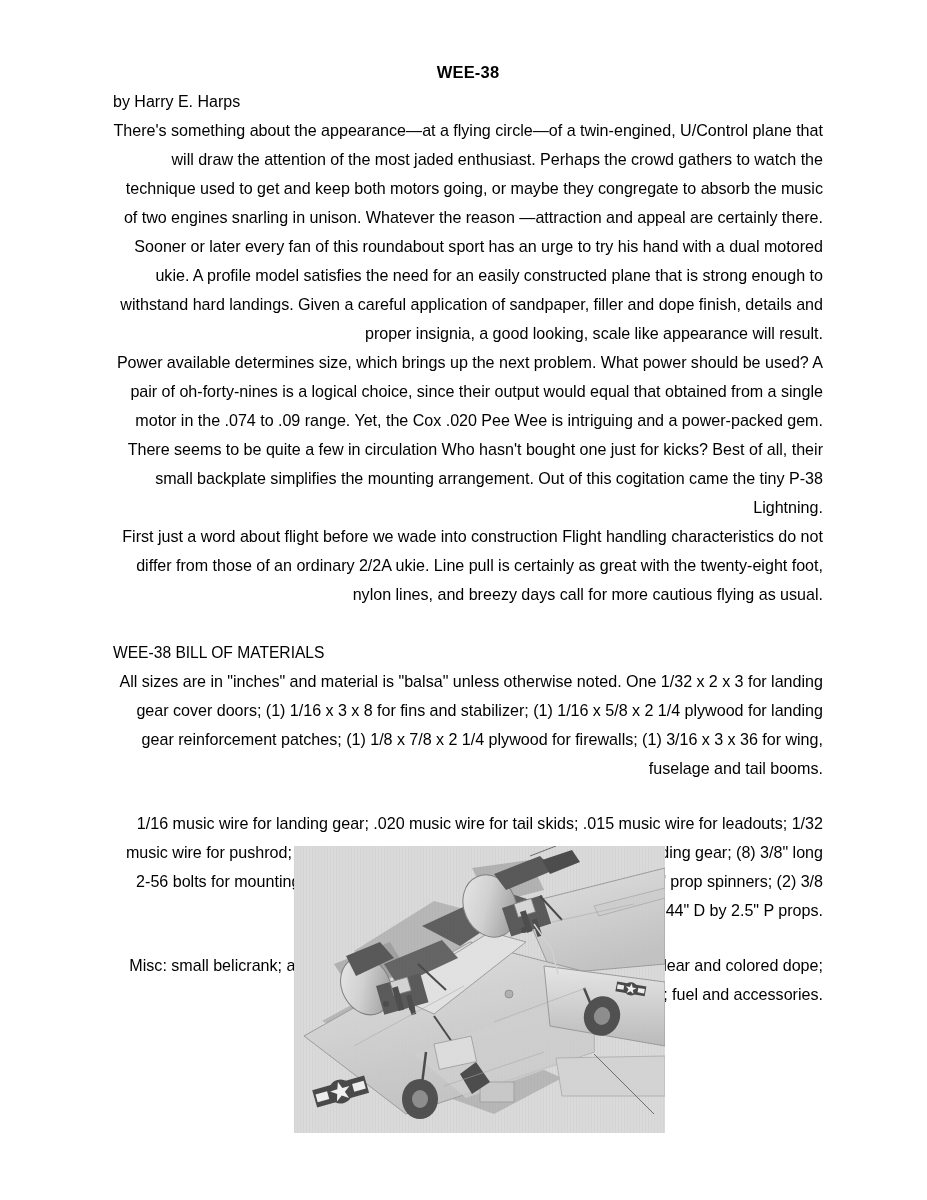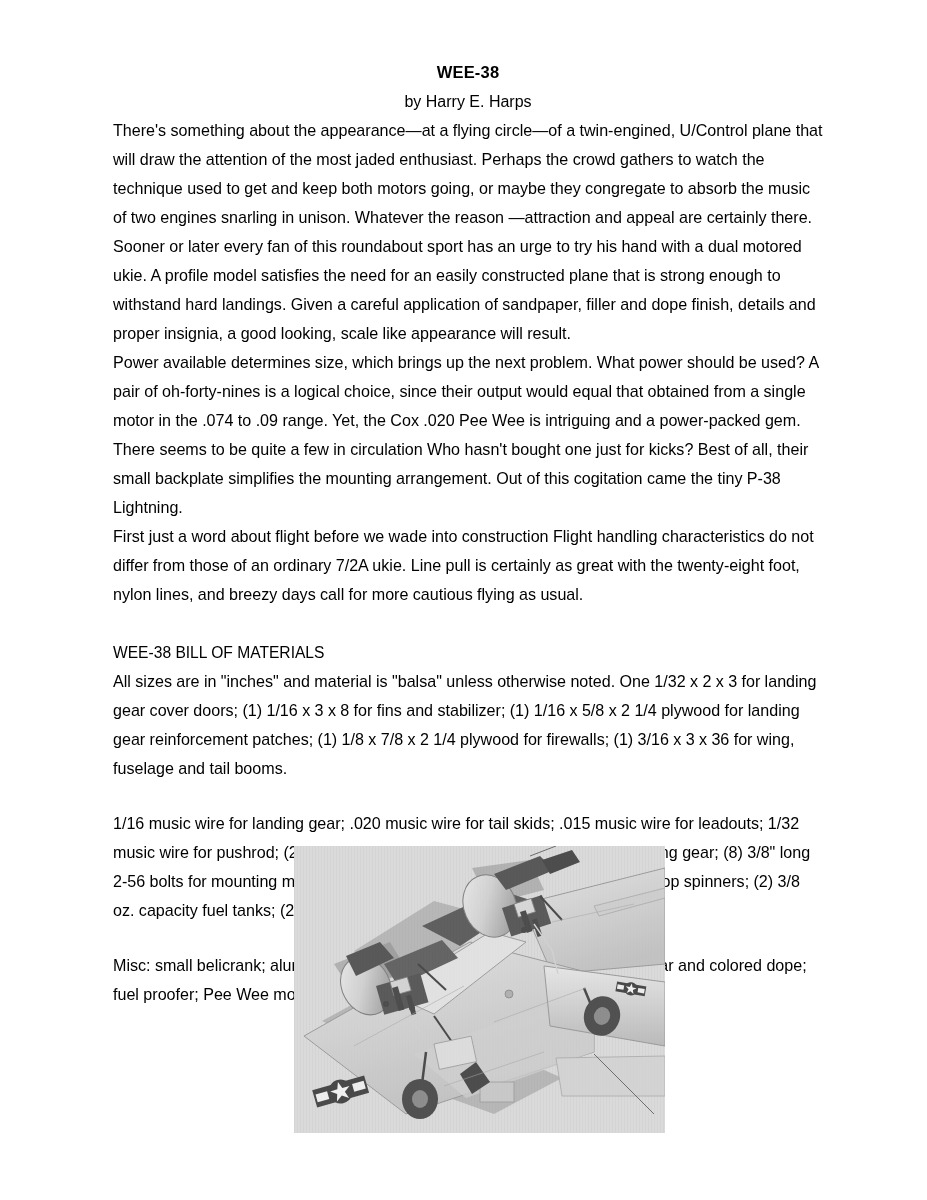--- a/index.html
+++ b/index.html
@@ -33,28 +33,27 @@
     font-size: 16.5px;
     font-weight: bold;
     text-align: center;
     letter-spacing: 0.2px;
     line-height: 29px;
     margin: 0;
   }
   .byline {
     font-size: 16px;
     font-weight: normal;
-    text-align: center;
     line-height: 29px;
     margin: 0;
   }
   .para {
     font-size: 16.1px;
     line-height: 29px;
-    text-align: left;
+    text-align: right;
     margin: 0;
     word-spacing: -0.1px;
   }
   .section-heading {
     font-size: 15.6px;
     font-weight: normal;
     line-height: 29px;
     margin: 0;
   }
   .gap-lg { height: 29px; }
@@ -85,21 +84,21 @@
     <h1 class="doc-title">WEE-38</h1>
 
     <div class="byline">by Harry E. Harps</div>
 
     <p class="para">There's something about the appearance—at a flying circle—of a twin-engined, U/Control plane that will draw the attention of the most jaded enthusiast. Perhaps the crowd gathers to watch the technique used to get and keep both motors going, or maybe they congregate to absorb the music of two engines snarling in unison. Whatever the reason —attraction and appeal are certainly there.</p>
 
     <p class="para">Sooner or later every fan of this roundabout sport has an urge to try his hand with a dual motored ukie. A profile model satisfies the need for an easily constructed plane that is strong enough to withstand hard landings. Given a careful application of sandpaper, filler and dope finish, details and proper insignia, a good looking, scale like appearance will result.</p>
 
     <p class="para">Power available determines size, which brings up the next problem. What power should be used? A pair of oh-forty-nines is a logical choice, since their output would equal that obtained from a single motor in the .074 to .09 range. Yet, the Cox .020 Pee Wee is intriguing and a power-packed gem. There seems to be quite a few in circulation Who hasn't bought one just for kicks? Best of all, their small backplate simplifies the mounting arrangement. Out of this cogitation came the tiny P-38 Lightning.</p>
 
-    <p class="para">First just a word about flight before we wade into construction Flight handling characteristics do not differ from those of an ordinary 7/2A ukie. Line pull is certainly as great with the twenty-eight foot, nylon lines, and breezy days call for more cautious flying as usual.</p>
+    <p class="para">First just a word about flight before we wade into construction Flight handling characteristics do not differ from those of an ordinary 2/2A ukie. Line pull is certainly as great with the twenty-eight foot, nylon lines, and breezy days call for more cautious flying as usual.</p>
 
     <div class="gap-lg"></div>
 
     <div class="section-heading">WEE-38 BILL OF MATERIALS</div>
 
     <p class="para">All sizes are in "inches" and material is "balsa" unless otherwise noted. One 1/32 x 2 x 3 for landing gear cover doors; (1) 1/16 x 3 x 8 for fins and stabilizer; (1) 1/16 x 5/8 x 2 1/4 plywood for landing gear reinforcement patches; (1) 1/8 x 7/8 x 2 1/4 plywood for firewalls; (1) 3/16 x 3 x 36 for wing, fuselage and tail booms.</p>
 
     <div class="gap-md"></div>
 
     <p class="para">1/16 music wire for landing gear; .020 music wire for tail skids; .015 music wire for leadouts; 1/32 music wire for pushrod; (2) 1" sponge wheels, (1) 3/4" sponge wheel for landing gear; (8) 3/8" long 2-56 bolts for mounting motors; (2) 1" long 3-48 prop mounting bolts; (2) 1" prop spinners; (2) 3/8 oz. capacity fuel tanks; (2) 44" D by 2.5" P props.</p>

